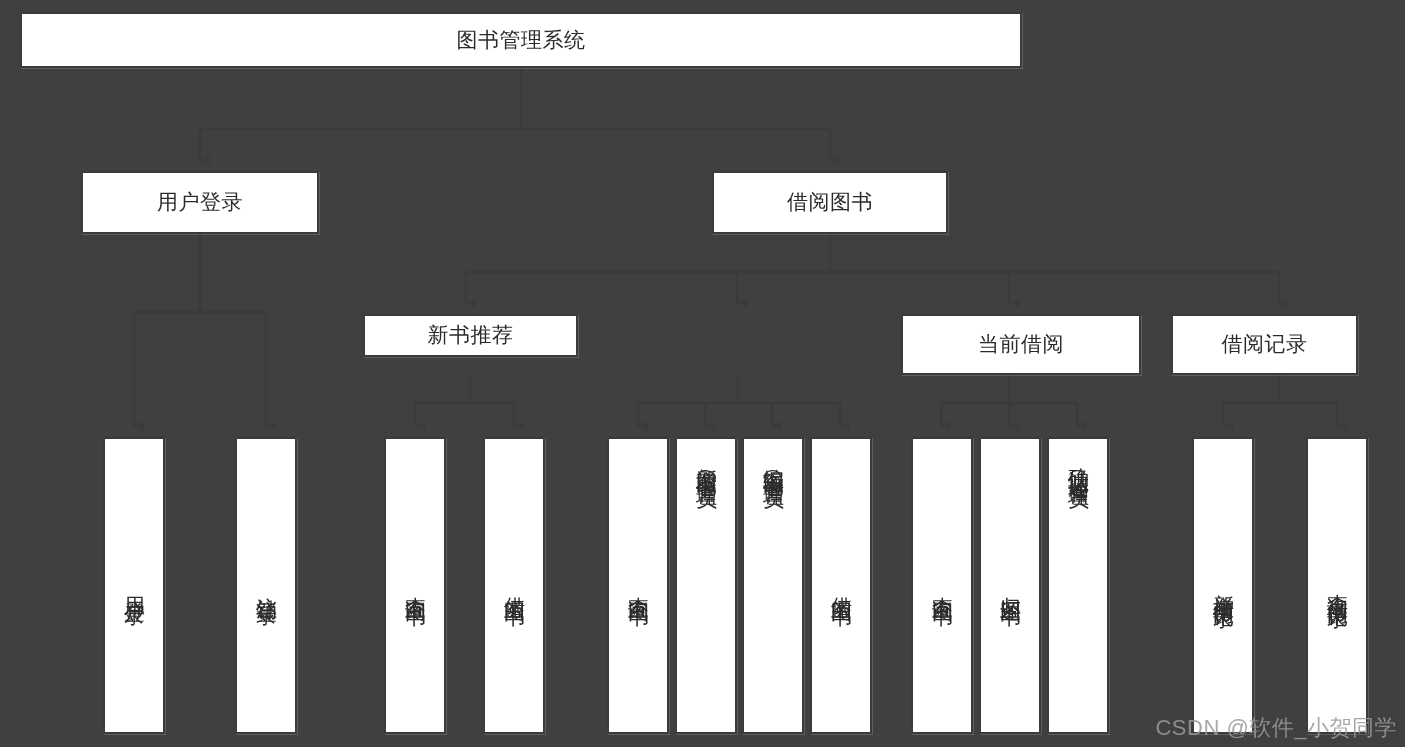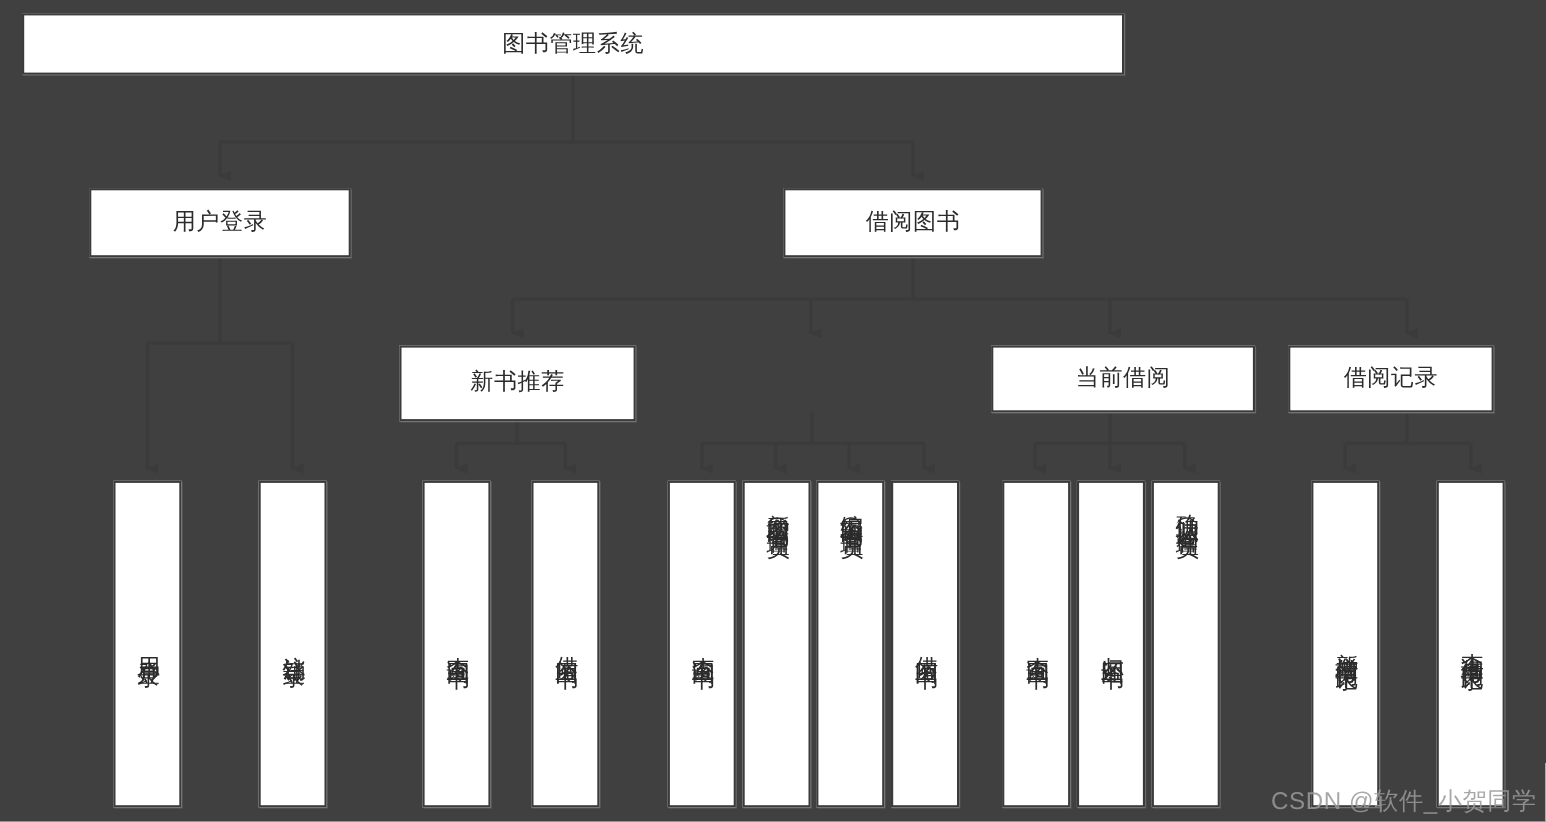--- a/index.html
+++ b/index.html
@@ -129,21 +129,21 @@
     <span class="node-label">图书管理系统</span>
   </div>
 
   <div class="node-box" style="left:81px; top:171px; width:238px; height:63px;">
     <span class="node-label">用户登录</span>
   </div>
   <div class="node-box" style="left:712px; top:171px; width:236px; height:63px;">
     <span class="node-label">借阅图书</span>
   </div>
 
-  <div class="node-box" style="left:363px; top:314px; width:215px; height:69px;">
+  <div class="node-box" style="left:363px; top:314px; width:215px; height:43px;">
     <span class="node-label">新书推荐</span>
   </div>
   <div class="node-box" style="left:901px; top:314px; width:240px; height:61px;">
     <span class="node-label">当前借阅</span>
   </div>
   <div class="node-box" style="left:1171px; top:314px; width:187px; height:61px;">
     <span class="node-label">借阅记录</span>
   </div>
 
   <div class="node-box vertical centered" style="left:103px; top:437px; width:62px; height:297px;">

